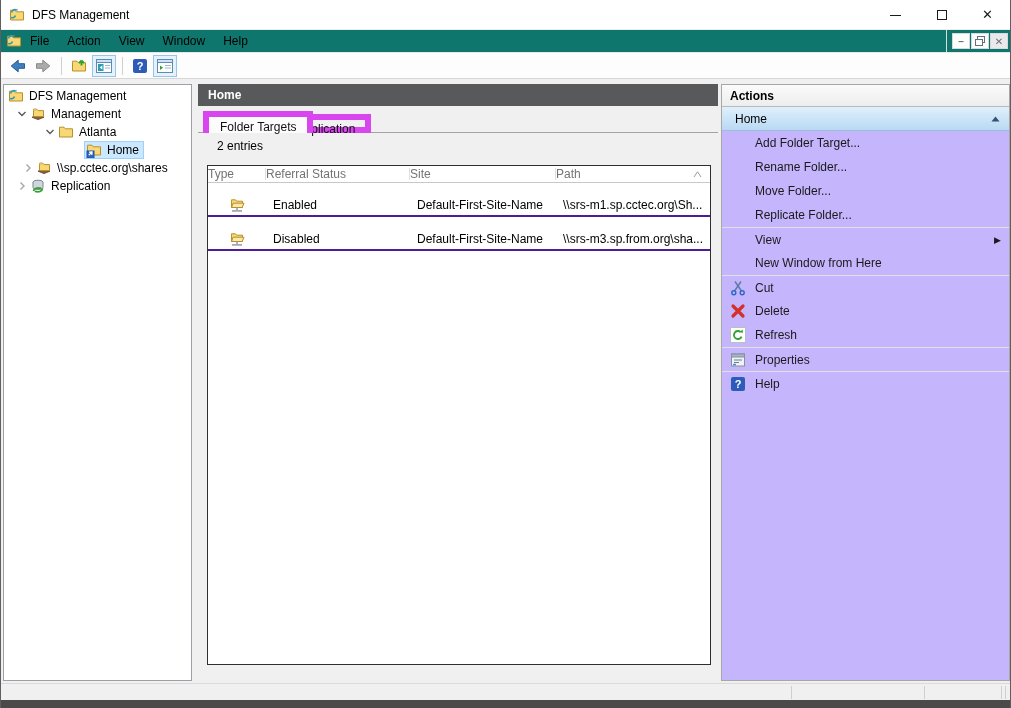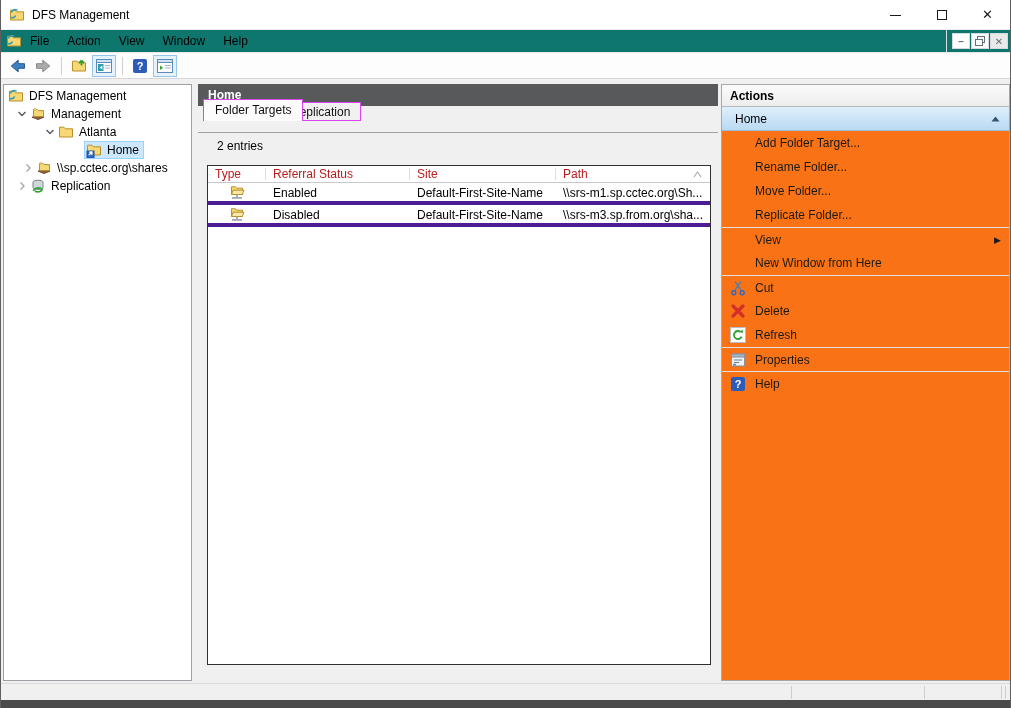--- a/index.html
+++ b/index.html
@@ -32,45 +32,45 @@
   
   #toolbar { position:absolute; left:0; top:53px; width:100%; height:26px; background:#fdfdfd; border-bottom:1px solid #d7d7d7; display:flex; align-items:center; padding-left:5px; }
   .tb-btn { width:24px; height:22px; display:flex; align-items:center; justify-content:center; margin-right:1px; border:1px solid transparent; }
   .tb-btn.toggled { background:#e5f1fb; border:1px solid #98c5e8; }
   .tb-sep { width:1px; height:18px; background:#d0d0d0; margin:0 5px; }
   
   #main { position:absolute; left:0; top:79px; width:100%; height:604px; background:#f0f0f0; }
   .pane { position:absolute; top:5px; height:597px; background:#ffffff; }
   #tree-pane   { left:2px;   width:189px; border:1px solid #9aa0a6; padding-top:2px; overflow:hidden;}
   #center-pane { left:197px; width:520px; background:#f0f0f0; }
-  #action-pane { left:720px; width:289px; border:1px solid #a7a7a7; background:#f97316;}
+  #action-pane { left:720px; width:289px; border:1px solid #a7a7a7; background:#c4b5fd;}
   
   .tree-row { height:18px; display:flex; align-items:center; white-space:nowrap; cursor:default; }
   .tree-chevron { width:16px; height:16px; flex:0 0 16px; display:flex; align-items:center; justify-content:center; }
   .tree-icon { width:16px; height:16px; flex:0 0 16px; margin-right:3px; }
   .tree-label { font-size:12px; color:#000; padding:1px 2px; }
   .tree-sel { display:flex; align-items:center; background:#cce8ff; border:1px solid #99d1ff; padding:0 2px 0 1px; }
   .tree-sel .tree-icon { margin-right:3px; }
   
   .pane-header { height:22px; background:#58595a; color:#ffffff; font-weight:bold; font-size:12px; line-height:22px; padding-left:10px; }
   #tabstrip { position:absolute; left:0; top:27px; width:100%; height:22px; }
   #tabstrip::after { content:""; position:absolute; left:0; bottom:0; width:100%; height:1px; background:#a3a3a3; }
-  .tab { position:absolute; bottom:12px; border:1px solid #d946ef; font-size:12px; text-align:center; cursor:default; }
+  .tab { position:absolute; bottom:0; border:6px solid #d946ef; font-size:12px; text-align:center; cursor:default; }
   .tab.active { left:5px; height:22px; line-height:21px; padding:0 11px; background:#fcfcfc; border-bottom:none; z-index:2; }
   .tab.inactive { left:82px; height:19px; line-height:18px; padding:0 10px; background:#f1f1f1; z-index:1; }
   #entries-bar { position:absolute; left:0; top:49px; width:100%; height:24px; line-height:26px; padding-left:19px; color:#000; }
   
   #list-view { position:absolute; left:9px; top:81px; width:504px; height:500px; background:#ffffff; border:1px solid #2f2f2f; overflow:hidden; }
   .trow, #thead { display:grid; grid-template-columns:58px 144px 146px 1fr; }
   #thead { height:17px; border-bottom:1px solid #c8c8c8; }
-  .th { position:relative; font-size:12px; color:#b91c1c; line-height:16px; padding-left:7px; }
+  .th { position:relative; font-size:12px; color:#737373; line-height:16px; }
   .th::after { content:""; position:absolute; right:0; top:2px; bottom:2px; width:1px; background:#dcdfe3; }
   .th:last-child::after { display:none; }
   .sort-glyph { position:absolute; right:8px; top:5px; }
-  .trow { height:22px; border-bottom:4px solid #4c1d95; }
+  .trow { height:22px; border-bottom:2px solid #4c1d95;margin-top:12px; }
   .td { font-size:12px; color:#000; line-height:21px; padding-left:7px; white-space:nowrap; overflow:hidden; }
   .td.icon-cell { display:flex; align-items:center; justify-content:center; padding-left:0; }
   
   #actions-title { height:22px; background:linear-gradient(#fbfbfb,#ededed); border-bottom:1px solid #b9b9b9; font-weight:bold; font-size:12px; line-height:22px; padding-left:8px; color:#000; }
   #group-header { height:24px; background:linear-gradient(#dff0fc,#b9d9f3); border-bottom:1px solid #9cbcd7; display:flex; align-items:center; padding:0 9px 0 13px; font-size:12px; color:#000; }
   #group-header .spacer { flex:1; }
   .action-row { position:relative; height:24px; display:flex; align-items:center; padding-left:33px; font-size:12px; color:#1a1a1a; cursor:default; }
   .action-row.sep { border-top:1px solid #e0e0e0; }
   .action-row .a-icon { position:absolute; left:8px; top:4px; width:16px; height:16px; }
   .action-row .arrow { position:absolute; right:8px; font-size:9px; color:#1a1a1a; }

